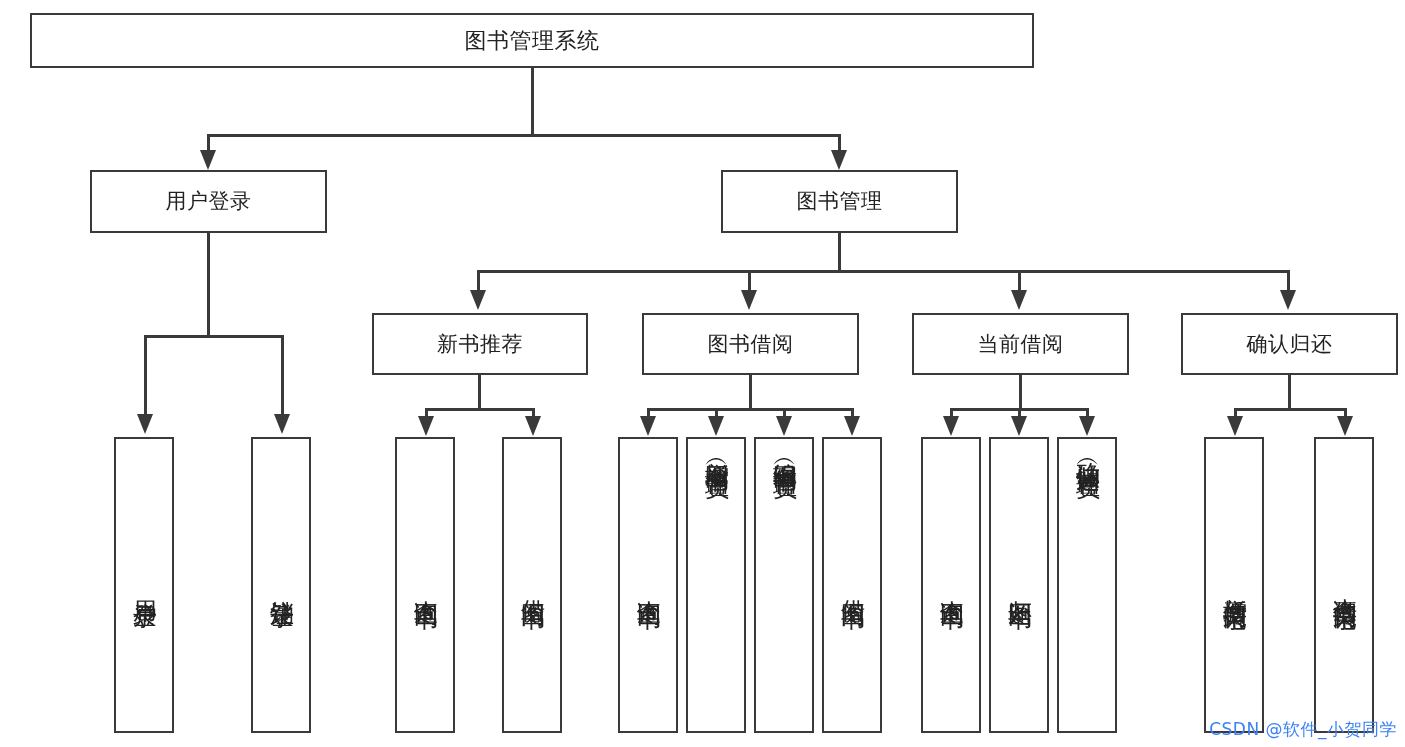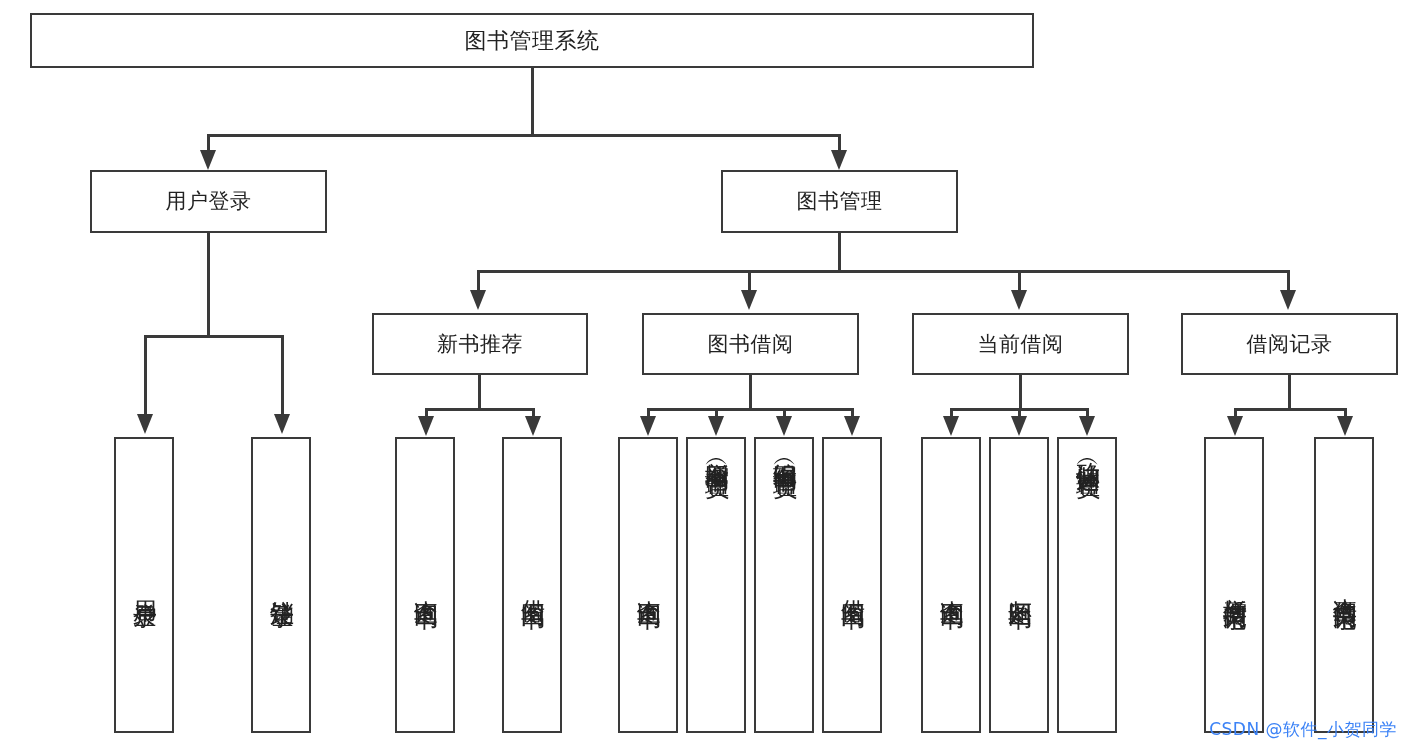--- a/index.html
+++ b/index.html
@@ -130,21 +130,21 @@
   <div class="node h-node" style="left:362px;top:313px;width:216px;height:62px;align-items:center;">
     <span class="node-label">新书推荐</span>
   </div>
   <div class="node h-node" style="left:632px;top:313px;width:217px;height:62px;">
     <span class="node-label">图书借阅</span>
   </div>
   <div class="node h-node" style="left:902px;top:313px;width:217px;height:62px;">
     <span class="node-label">当前借阅</span>
   </div>
   <div class="node h-node" style="left:1171px;top:313px;width:217px;height:62px;">
-    <span class="node-label">借阅记录</span>
+    <span class="node-label">确认归还</span>
   </div>
 
   <div class="ln v" style="left:468px;top:375px;height:33px;"></div>
   <div class="ln h" style="left:415px;top:408px;width:110px;"></div>
   <div class="ln v" style="left:415px;top:408px;height:14px;"></div>
   <div class="arrow" style="left:408px;top:416px;"></div>
   <div class="ln v" style="left:522px;top:408px;height:14px;"></div>
   <div class="arrow" style="left:515px;top:416px;"></div>
 
   <div class="ln v" style="left:739px;top:375px;height:33px;"></div>

